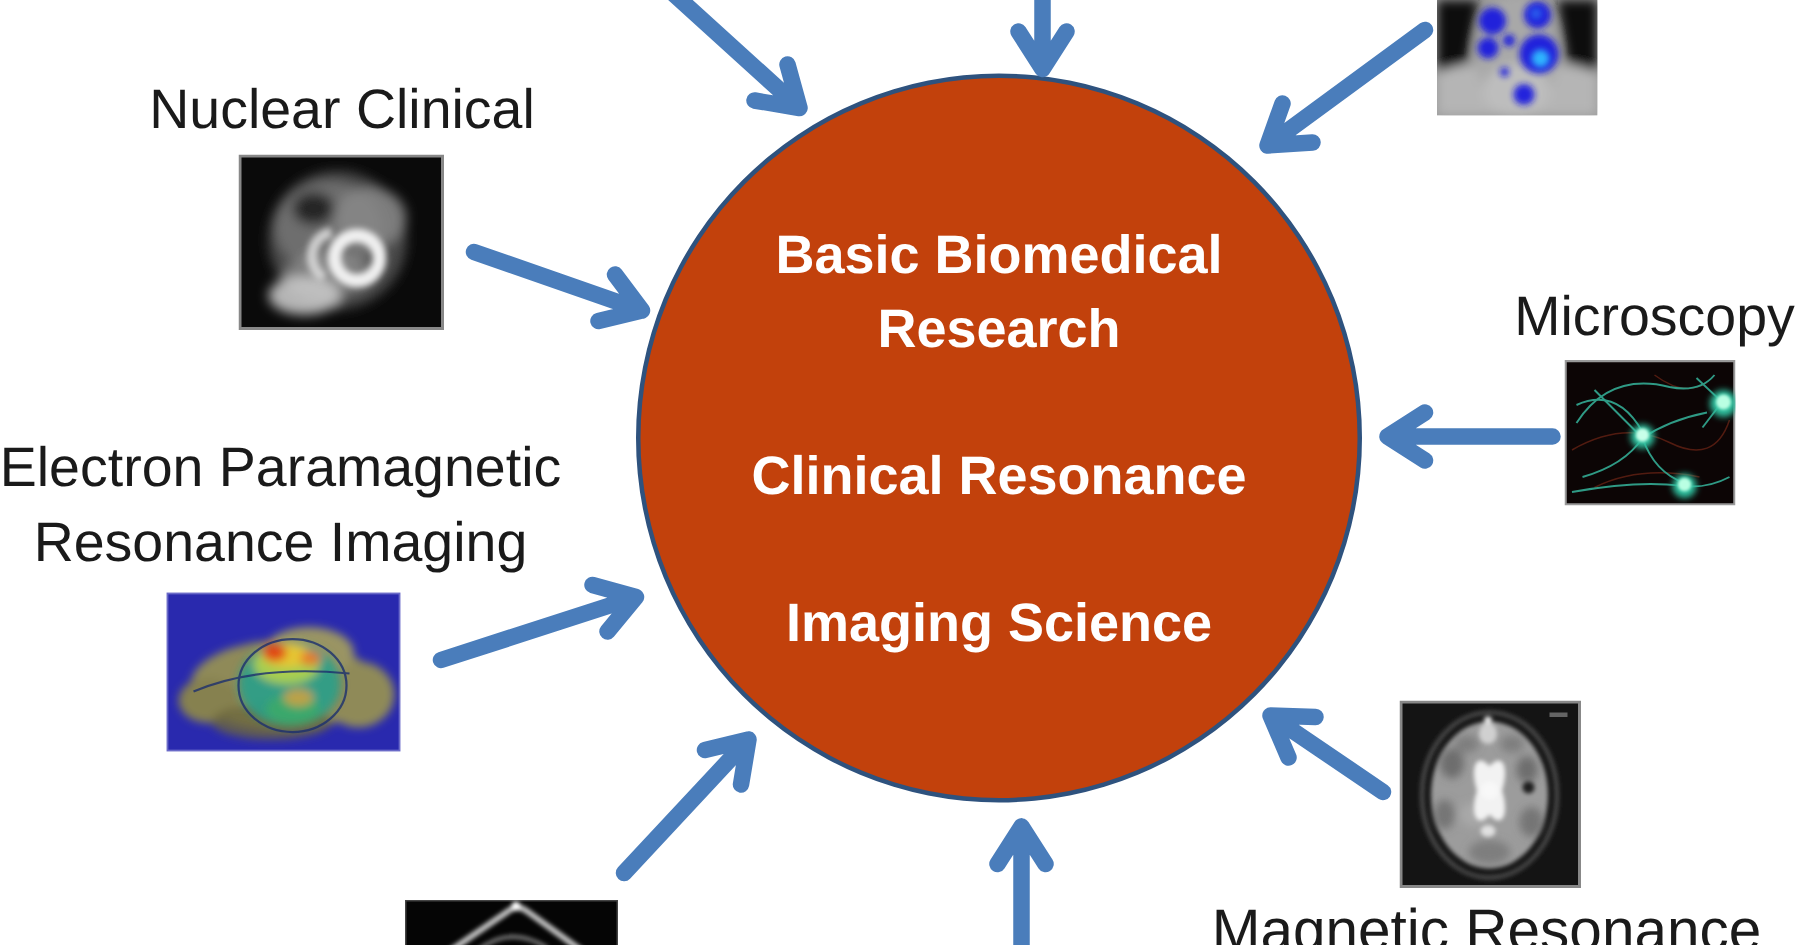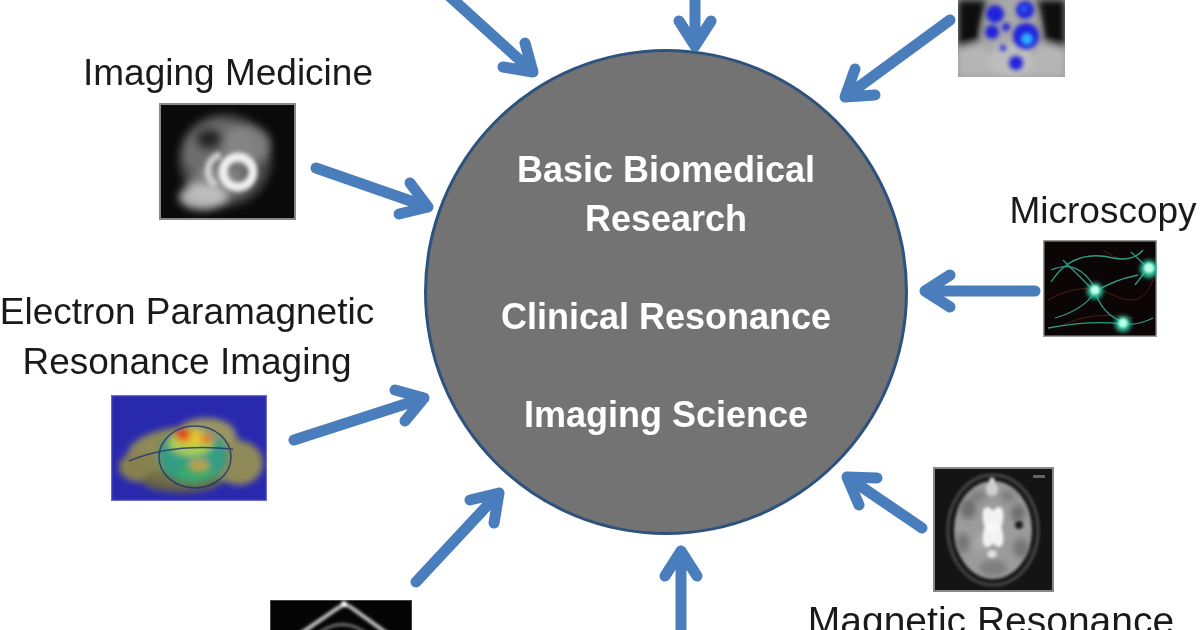--- a/index.html
+++ b/index.html
@@ -4,21 +4,21 @@
 <style>
   html,body{margin:0;padding:0;}
   body{width:1200px;height:630px;overflow:hidden;background:#ffffff;
        font-family:"Liberation Sans",sans-serif;position:relative;}
   #stage{position:absolute;inset:0;width:1200px;height:630px;}
 
   .abs{position:absolute;}
 
   
   .circle{left:424px;top:49px;width:478px;height:480px;border-radius:50%;
-          background:#737373;border:3px solid #2e527e;box-sizing:content-box;}
+          background:#c2410c;border:3px solid #2e527e;box-sizing:content-box;}
   .ctext{width:340px;margin:0 auto;padding-top:93px;text-align:center;
          color:#ffffff;font-weight:bold;font-size:36px;line-height:49px;}
   .ctext p{margin:0 0 49px 0;}
   .ctext p:last-child{margin-bottom:0;}
 
   
   .label{color:#1a1a1a;font-size:37px;line-height:50px;text-align:center;white-space:normal;}
   .lab-nm{left:28px;top:48px;width:400px;}
   .lab-epri{left:-13px;top:287px;width:400px;}
   .lab-micro{left:1003px;top:186px;width:200px;}
@@ -35,21 +35,21 @@
 <div id="stage">
 
   <div class="abs circle">
     <div class="ctext">
       <p>Basic Biomedical Research</p>
       <p>Clinical Resonance</p>
       <p>Imaging Science</p>
     </div>
   </div>
 
-  <div class="abs label lab-nm">Imaging Medicine</div>
+  <div class="abs label lab-nm">Nuclear Clinical</div>
   <div class="abs label lab-epri">Electron Paramagnetic Resonance Imaging</div>
   <div class="abs label lab-micro">Microscopy</div>
   <div class="abs label lab-mr">Magnetic Resonance</div>
 
   <svg class="abs thumb" style="left:159px;top:103px;" width="137" height="117" viewBox="0 0 137 117">
     <defs>
       <filter id="nmb1" x="-40%" y="-40%" width="180%" height="180%">
           <feGaussianBlur stdDeviation="4"></feGaussianBlur>
         </filter>
       <filter id="nmb2" x="-40%" y="-40%" width="180%" height="180%">

